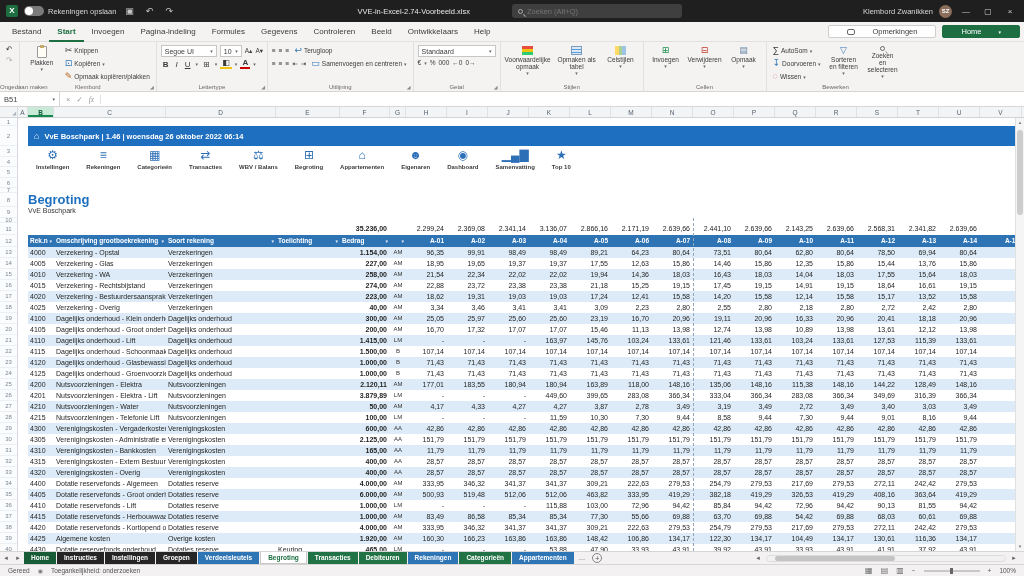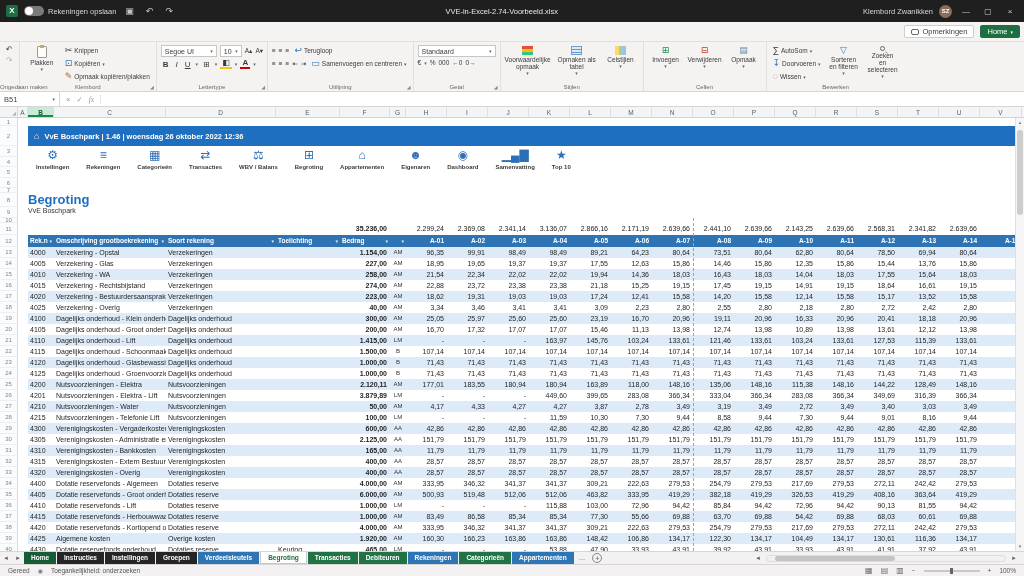--- a/index.html
+++ b/index.html
@@ -24,22 +24,22 @@
     font-size:7.5px; width:100%; font-family:inherit; }
   .avatar { width:13px; height:13px; border-radius:50%; background:#8a6d5a; color:#fff;
     font-size:6px; text-align:center; line-height:13px; font-weight:bold; }
   .winbtn { width:16px; text-align:center; font-size:8px; color:#cfcfcf; }
   .spacer { flex:1; }
   
   #tabsrow { height:20px; background:#f5f3f2; display:flex; align-items:center; padding:0 4px;
     border-bottom:1px solid #e2e0de; }
   .rtab { font-size:8px; color:#3b3b3b; padding:0 8px; height:20px; line-height:20px; }
   .rtab.active { color:#1d6f42; font-weight:bold; box-shadow:inset 0 -2px 0 #1d6f42; }
-  .pillbtn { display:flex; align-items:center; gap:3px; font-size:7.5px; border:1px solid #d0cecc;
-    background:#fff; color:#3b3b3b; border-radius:2px; padding:1px 6px; margin-left:6px; }
+  .pillbtn { display:flex; align-items:center; gap:17px; font-size:7.5px; border:1px solid #d0cecc;
+    background:#fff; color:#3b3b3b; border-radius:2px; padding:1px 18px; margin-left:6px; }
   .pillbtn.green { background:#1d6f42; color:#fff; border-color:#1d6f42; }
   .bubble { width:8px; height:6px; border:1px solid #666; border-radius:2px; }
   
   #ribbon { height:50px; background:#f5f3f2; border-bottom:1px solid #d8d6d4; display:flex;
     font-size:6.5px; color:#3b3b3b; }
   .rgroup { position:relative; border-right:1px solid #e2e0de; padding:3px 4px 10px 4px;
     display:flex; gap:3px; align-items:flex-start; }
   .glabel { position:absolute; bottom:1px; left:0; right:0; text-align:center; font-size:6px;
     color:#6a6866; white-space:nowrap; }
   .launch { position:absolute; bottom:1px; right:2px; font-size:5px; color:#8a8886; }
@@ -144,29 +144,45 @@
         <div class="knob"></div>
       </div>
     <span>Rekeningen opslaan</span>
   </div>
   <span class="tb-ico">▣</span>
   <span class="tb-ico">↶</span>
   <span class="tb-ico">↷</span>
   <div class="spacer"></div>
   <span class="tb-title">VVE-in-Excel-2.74-Voorbeeld.xlsx</span>
   <div style="width:30px"></div>
+  <div class="searchpill">
+    <span class="mag"></span>
+    <input readonly="" placeholder="Zoeken (Alt+Q)" style="">
+  </div>
   <div class="spacer"></div>
   <span>Klembord Zwanikken</span>
   <div class="avatar">SZ</div>
   <span class="winbtn">—</span>
   <span class="winbtn">▢</span>
   <span class="winbtn">×</span>
 </div>
 
 <div id="tabsrow">
+  <div id="rtabs" style="display:flex">
+      <div class="rtab">Bestand</div>
+      <div class="rtab active">Start</div>
+      <div class="rtab">Invoegen</div>
+      <div class="rtab">Pagina-indeling</div>
+      <div class="rtab">Formules</div>
+      <div class="rtab">Gegevens</div>
+      <div class="rtab">Controleren</div>
+      <div class="rtab">Beeld</div>
+      <div class="rtab">Ontwikkelaars</div>
+      <div class="rtab">Help</div>
+    </div>
   <div class="spacer"></div>
   <div class="pillbtn">
     <span class="bubble"></span>
     <span>Opmerkingen</span>
   </div>
   <div class="pillbtn green">
     <span>Home</span>
     <span class="caret" style="color:#fff">▾</span>
   </div>
 </div>
@@ -434,21 +450,21 @@
       <div class="gnum" style="height: 11px; line-height: 11px;">38</div>
       <div class="gnum" style="height: 11px; line-height: 11px;">39</div>
       <div class="gnum" style="height: 11px; line-height: 11px;">40</div>
     </div>
   <div id="sheetcol">
     <div class="srow" style="height:8px"></div>
     <div class="srow" style="height:20px">
       <div class="cA"></div>
       <div class="banner">
         <span class="home-ico">⌂</span>
-        <span>VvE Boschpark | 1.46 | woensdag 26 oktober 2022 12:36</span>
+        <span>VvE Boschpark | 1.46 | woensdag 26 oktober 2022 06:14</span>
       </div>
     </div>
     <div class="srow" style="height:42px">
       <div class="cA"></div>
       <div id="navrow">
           <div class="nav-item">
             <div class="nav-ico">⚙</div>
             <div class="nav-lbl">Instellingen</div>
           </div>
           <div class="nav-item">

